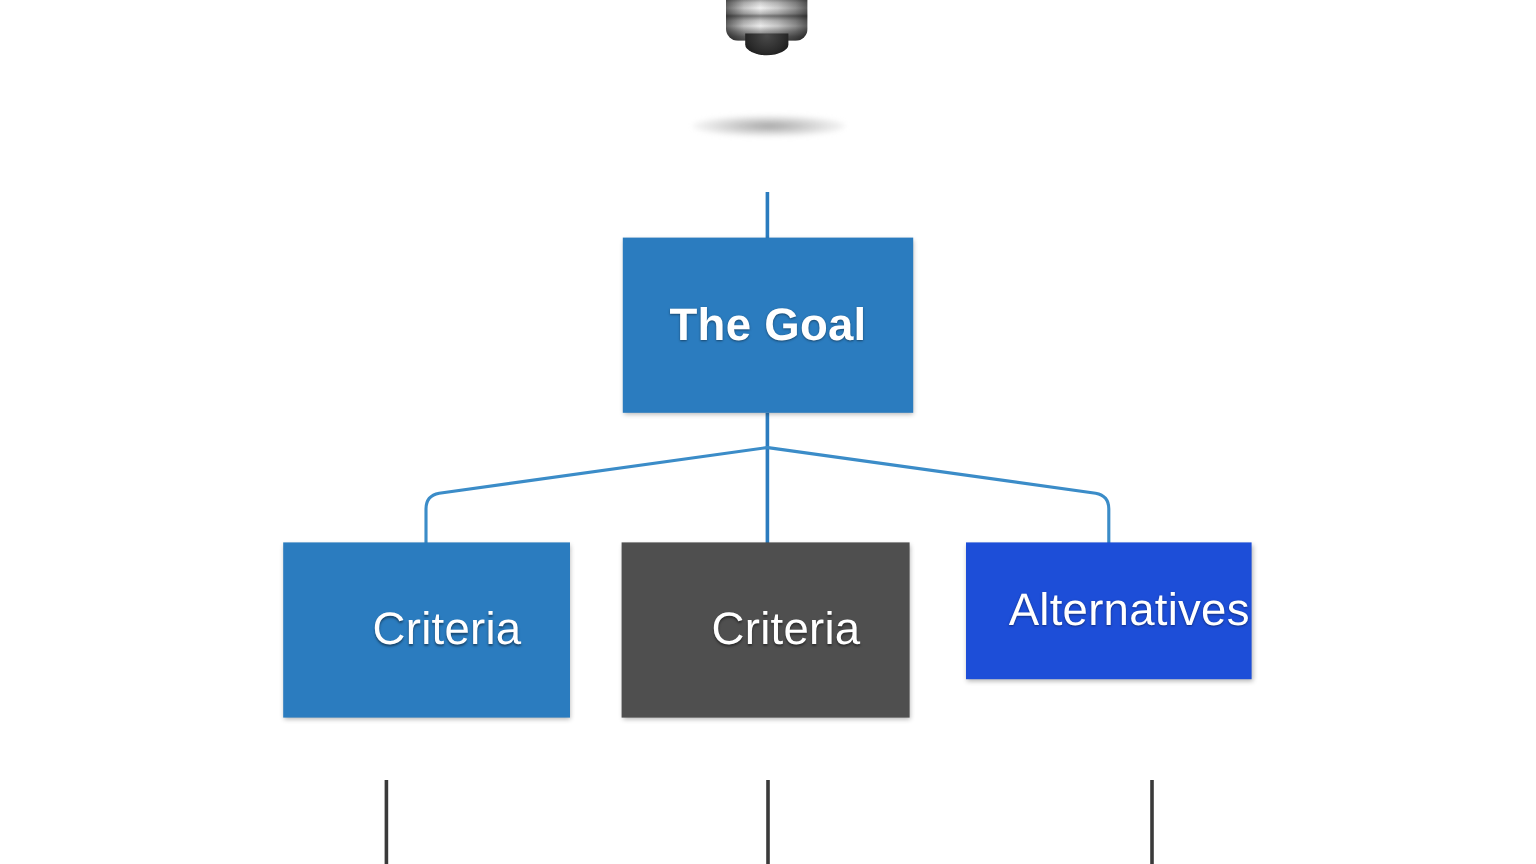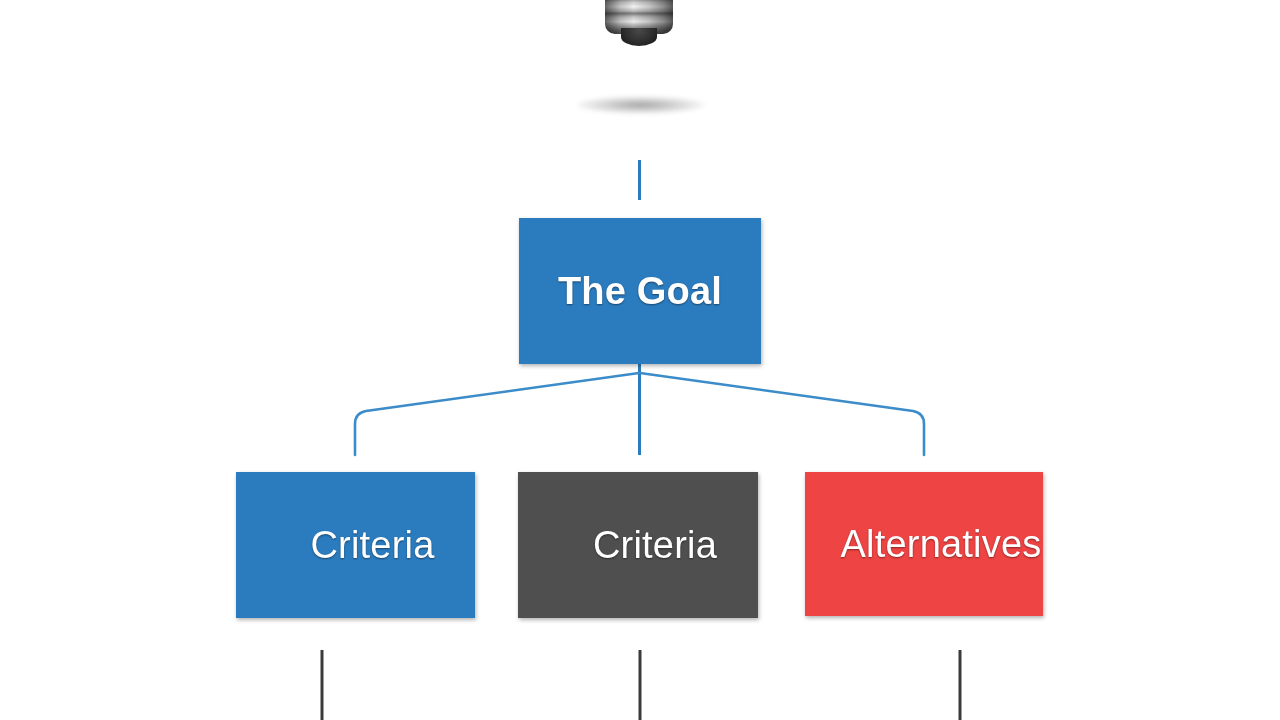--- a/index.html
+++ b/index.html
@@ -83,21 +83,20 @@
   .node {
     position: absolute;
     display: flex;
     align-items: center;
     justify-content: center;
     box-sizing: border-box;
     color: #ffffff;
     letter-spacing: 0.2px;
     text-shadow: 0 1px 2px rgba(0,0,0,0.45);
     box-shadow: 1px 2px 4px rgba(0,0,0,0.30);
-    margin-top: 20px;
   }
   .node-goal {
     font-size: 38px;
     font-weight: bold;
   }
   .node-child {
     font-size: 38px;
     font-weight: normal;
     padding-left: 34px;
   }
@@ -128,15 +127,15 @@
     <line x1="640" y1="650" x2="640" y2="720" stroke="#3a3a3a" stroke-width="3"></line>
     <line x1="960" y1="650" x2="960" y2="720" stroke="#3a3a3a" stroke-width="3"></line>
   </svg>
 
   <div class="node node-goal" style="left: 519px; top: 198px; width: 242px; height: 146px; background: rgb(43, 124, 191); color: rgb(255, 255, 255);">The Goal</div>
 
   <div class="node node-child" style="left: 236px; top: 452px; width: 239px; height: 146px; background: rgb(43, 124, 191); color: rgb(255, 255, 255);">Criteria</div>
 
   <div class="node node-child" style="left: 518px; top: 452px; width: 240px; height: 146px; background: rgb(79, 79, 79); color: rgb(255, 255, 255);">Criteria</div>
 
-  <div class="node node-child" style="left: 805px; top: 452px; width: 238px; height: 144px; background: #ef4444; color: rgb(255, 255, 255);">Alternatives</div>
+  <div class="node node-child" style="left: 805px; top: 452px; width: 238px; height: 114px; background: #1d4ed8; color: rgb(255, 255, 255);">Alternatives</div>
 
 </div>
 
 </body></html>

